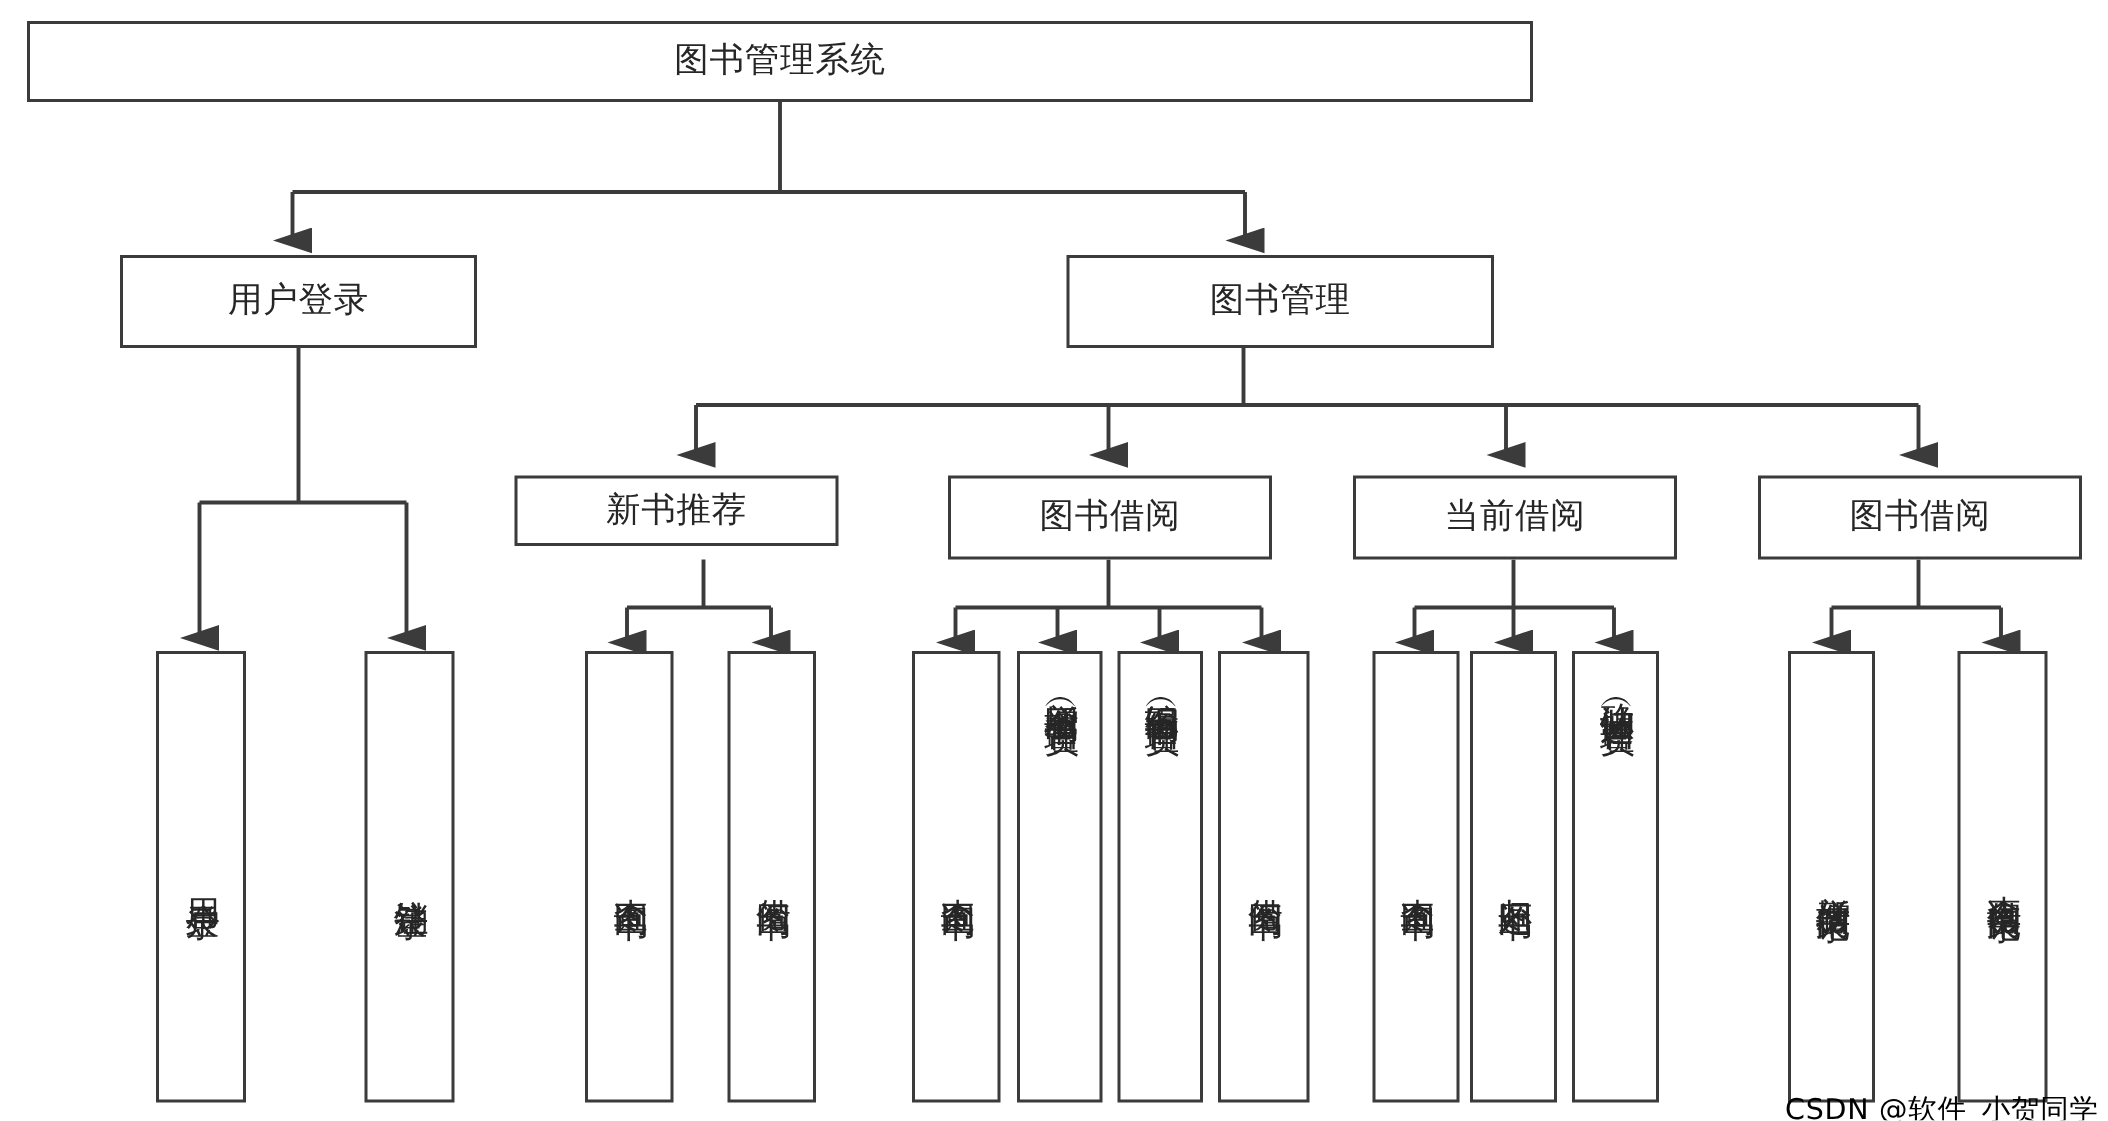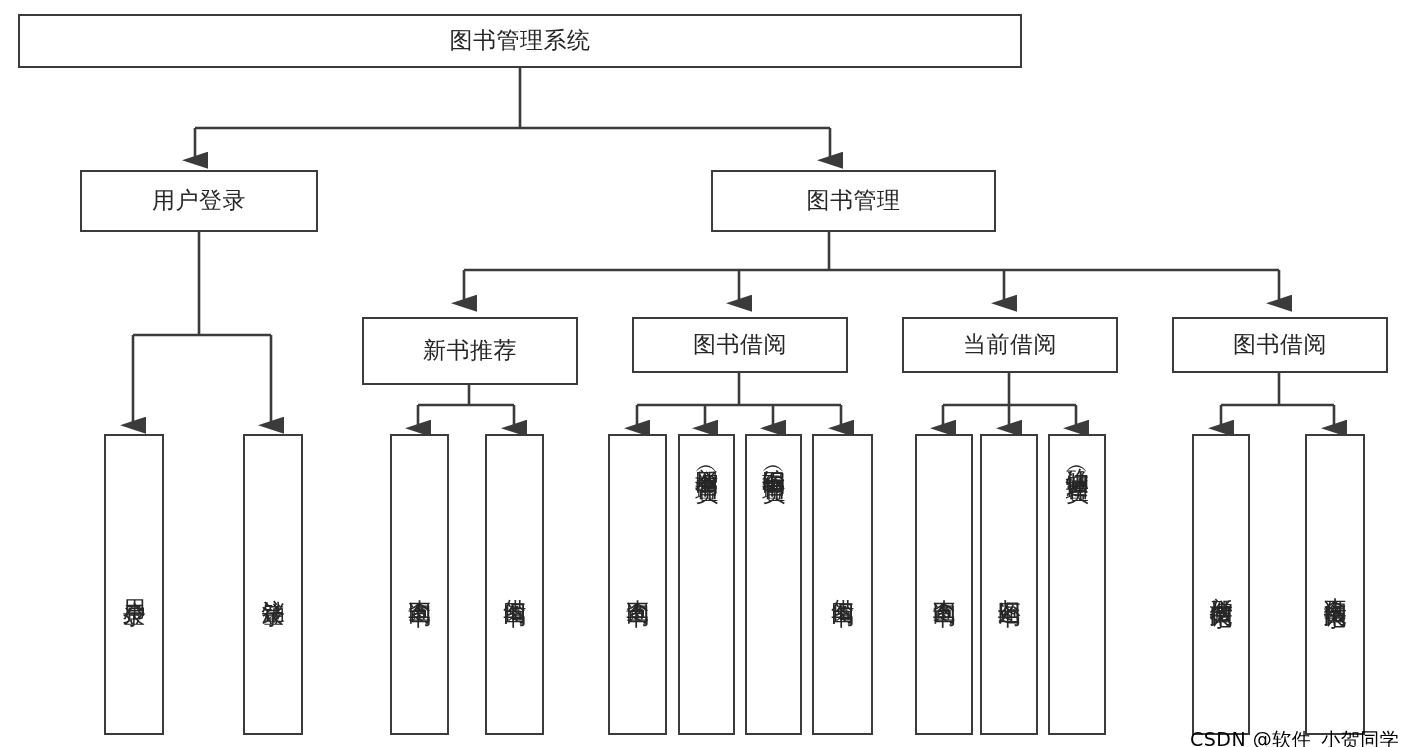--- a/index.html
+++ b/index.html
@@ -136,21 +136,21 @@
   </div>
 
   <div class="node horiz" style="left:80px; top:170px; width:238px; height:62px;">
     <span class="lbl">用户登录</span>
   </div>
 
   <div class="node horiz" style="left:711px; top:170px; width:285px; height:62px;">
     <span class="lbl">图书管理</span>
   </div>
 
-  <div class="node horiz" style="left:362px; top:317px; width:216px; height:68px;">
+  <div class="node horiz" style="left:343px; top:317px; width:216px; height:47px;">
     <span class="lbl">新书推荐</span>
   </div>
 
   <div class="node horiz" style="left:902px; top:317px; width:216px; height:56px;">
     <span class="lbl">当前借阅</span>
   </div>
 
   <div class="node horiz" style="left:632px; top:317px; width:216px; height:56px;">
     <span class="lbl">图书借阅</span>
   </div>

